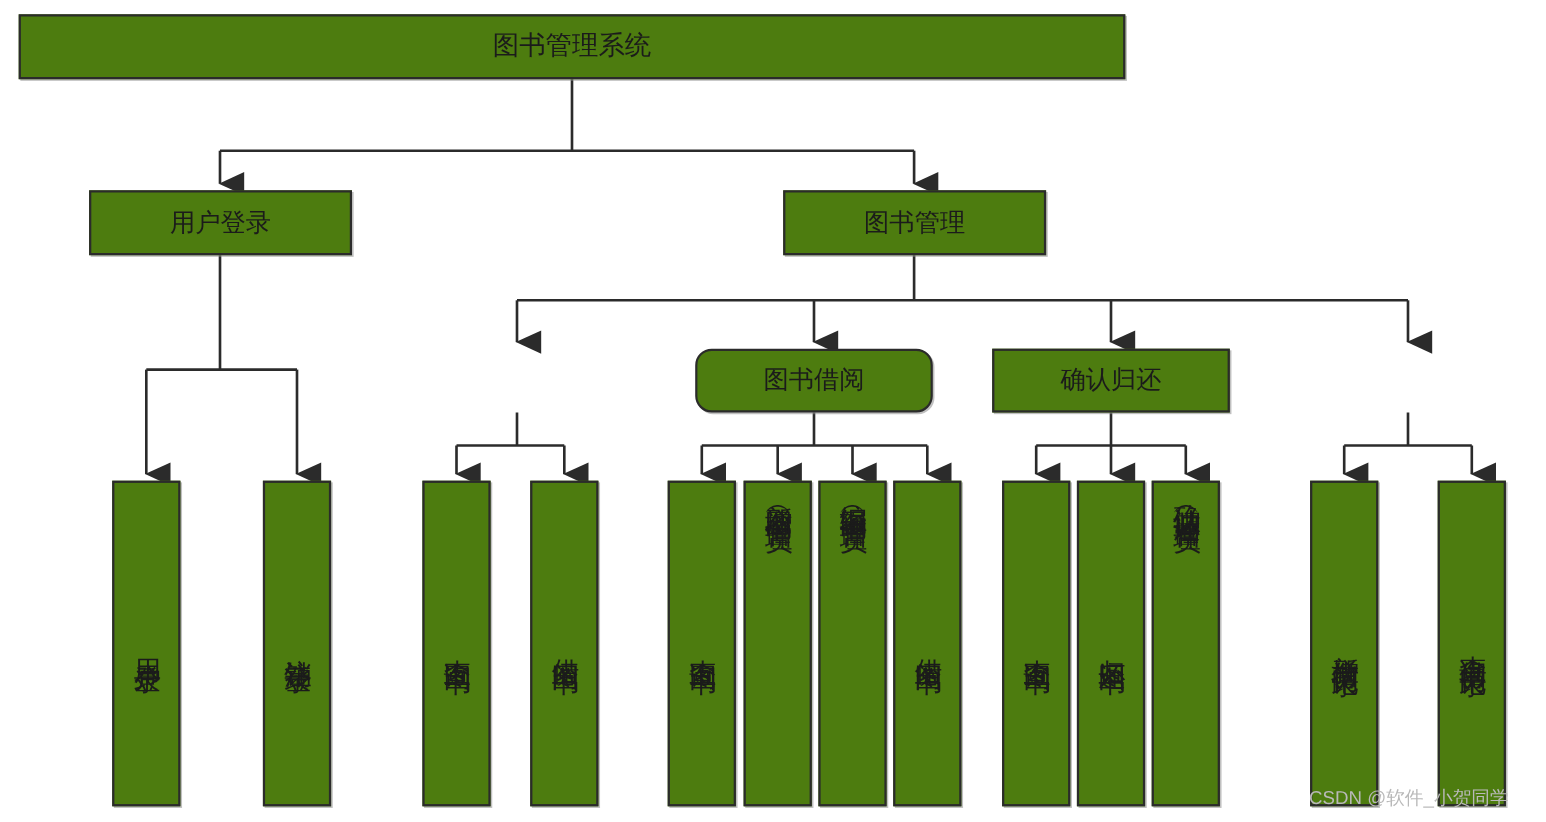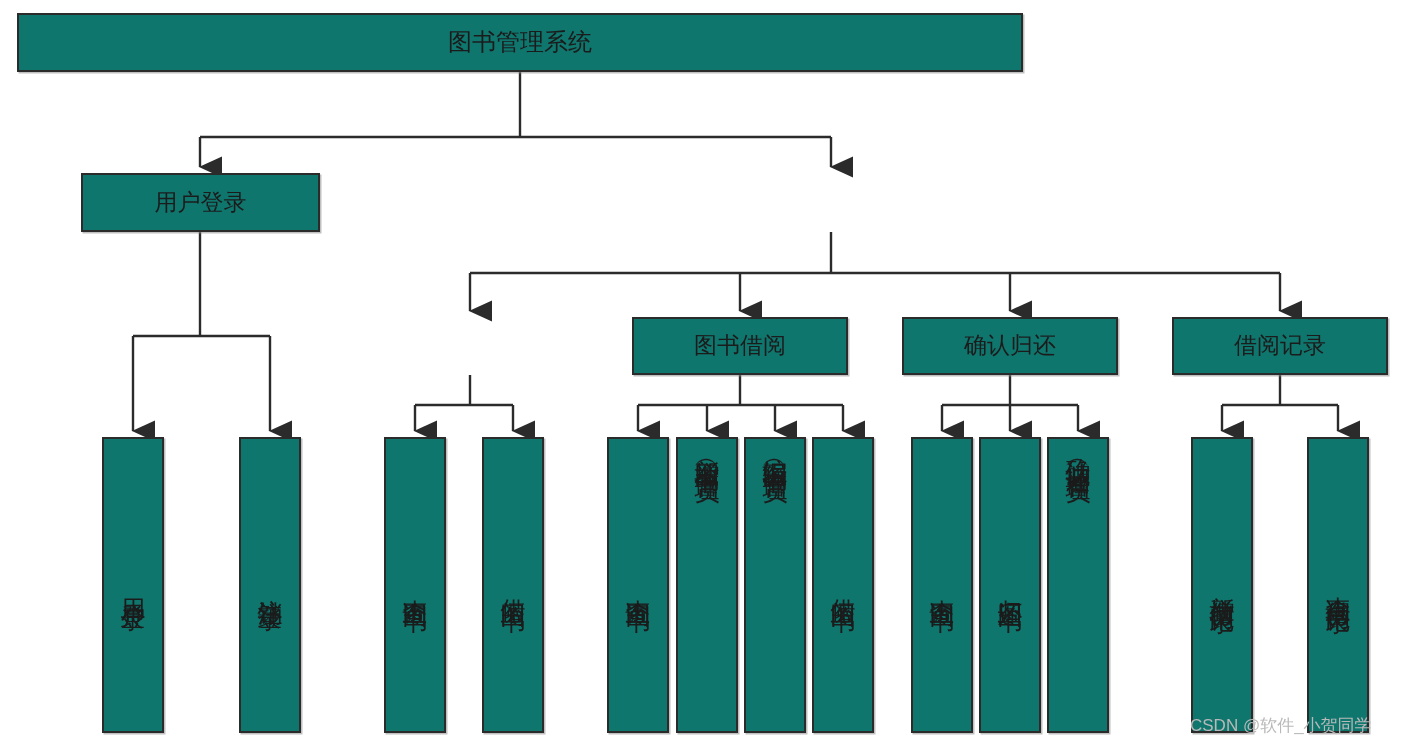--- a/index.html
+++ b/index.html
@@ -23,21 +23,21 @@
     position: absolute;
     left: 0;
     top: 0;
     width: 1405px;
     height: 747px;
     pointer-events: none;
   }
   .node {
     position: absolute;
     box-sizing: border-box;
-    background: #0f766e;
+    background: #4d7c0f;
     border: 2px solid #2b2b2b;
     box-shadow: 1.5px 1.5px 0 rgba(140,140,140,0.55);
     display: flex;
     align-items: center;
     justify-content: center;
     z-index: 2;
   }
   .node .label {
     color: #1b1b1b;
     line-height: 1.02;
@@ -138,33 +138,33 @@
   </svg>
 
   <div class="node horiz root" style="left:17px; top:13px; width:1006px; height:59px;">
     <span class="label">图书管理系统</span>
   </div>
 
   <div class="node horiz" style="left:81px; top:173px; width:239px; height:59px;">
     <span class="label">用户登录</span>
   </div>
 
-
-
-  <div class="node horiz" style="left:632px; top:317px; width:216px; height:58px;">
+  <div class="node horiz" style="left:712px; top:173px; width:239px; height:59px;">
+    <span class="label">图书管理</span>
+  </div>
+
+
+  <div class="node horiz" style="left:632px; top:317px; width:216px; height:58px;border-radius:15px;">
     <span class="label">图书借阅</span>
   </div>
 
   <div class="node horiz" style="left:902px; top:317px; width:216px; height:58px;">
     <span class="label">确认归还</span>
   </div>
 
-  <div class="node horiz" style="left:1172px; top:317px; width:216px; height:58px;">
-    <span class="label">借阅记录</span>
-  </div>
 
   <div class="node vert center" style="left:102px; top:437px; width:62px; height:296px;">
     <span class="label">用户登录</span>
   </div>
 
   <div class="node vert center" style="left:239px; top:437px; width:62px; height:296px;">
     <span class="label">注销登录</span>
   </div>
 
   <div class="node vert center" style="left:384px; top:437px; width:62px; height:296px;">

